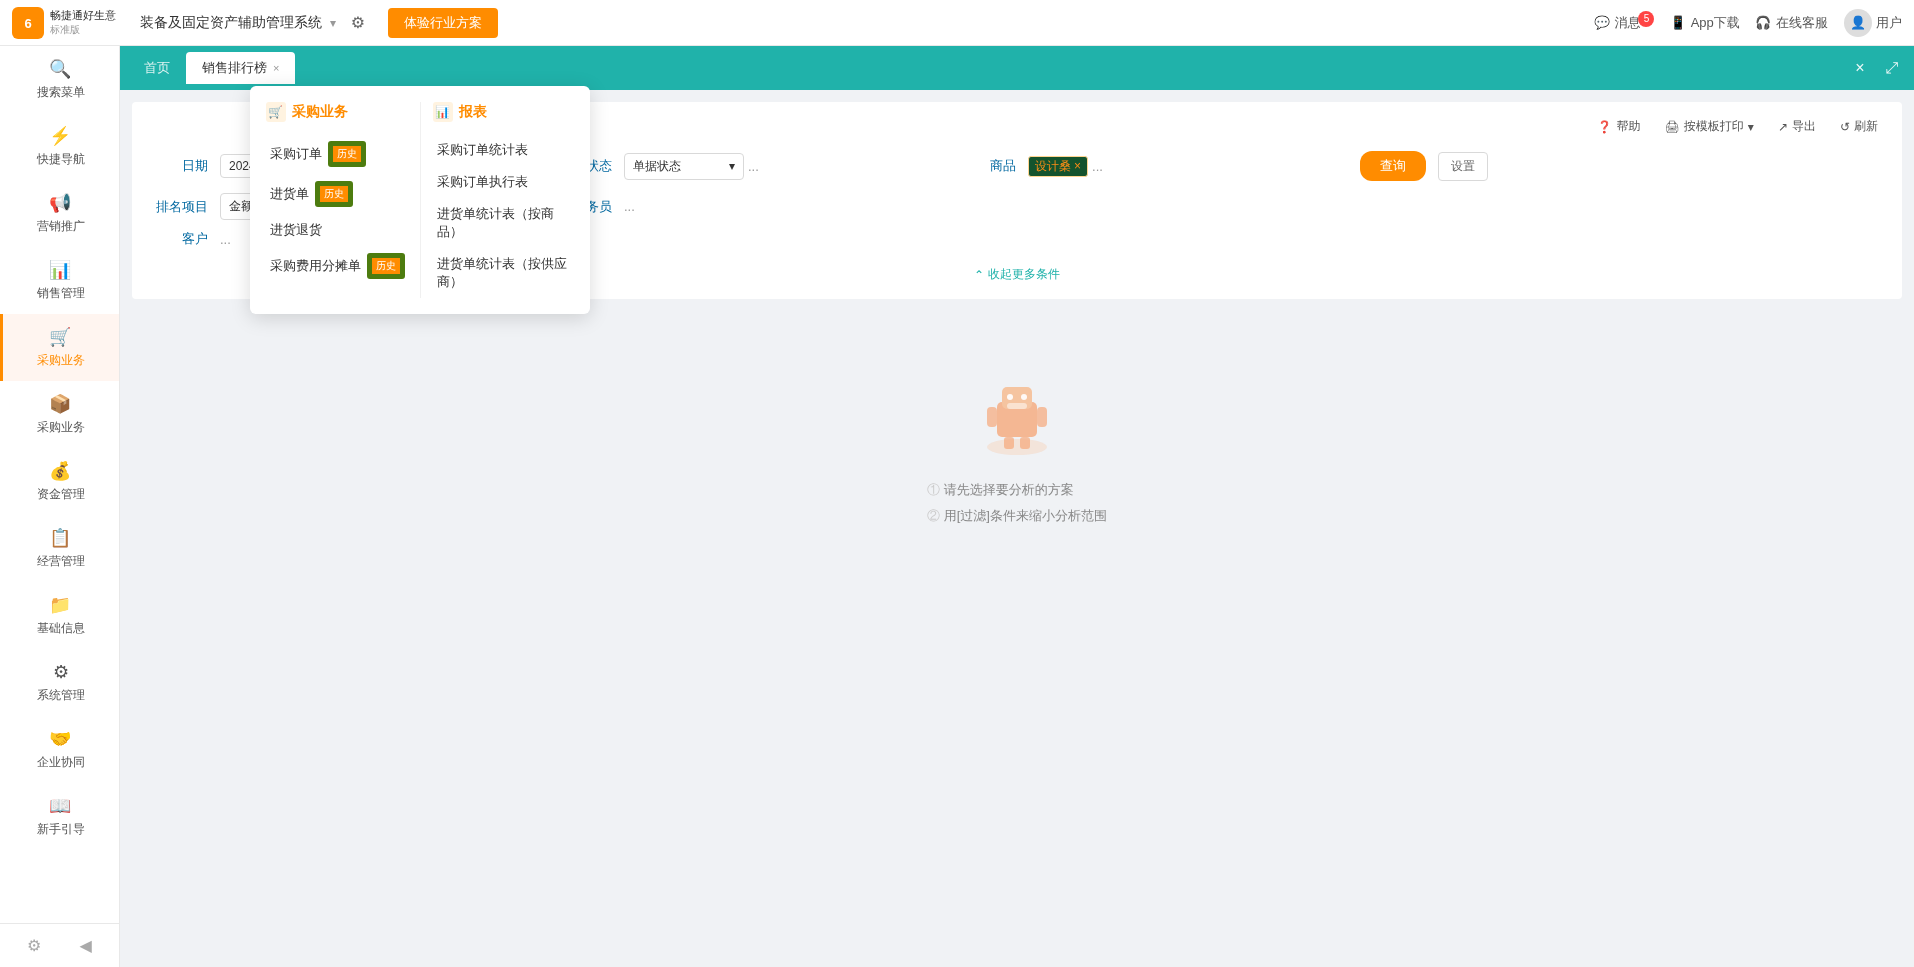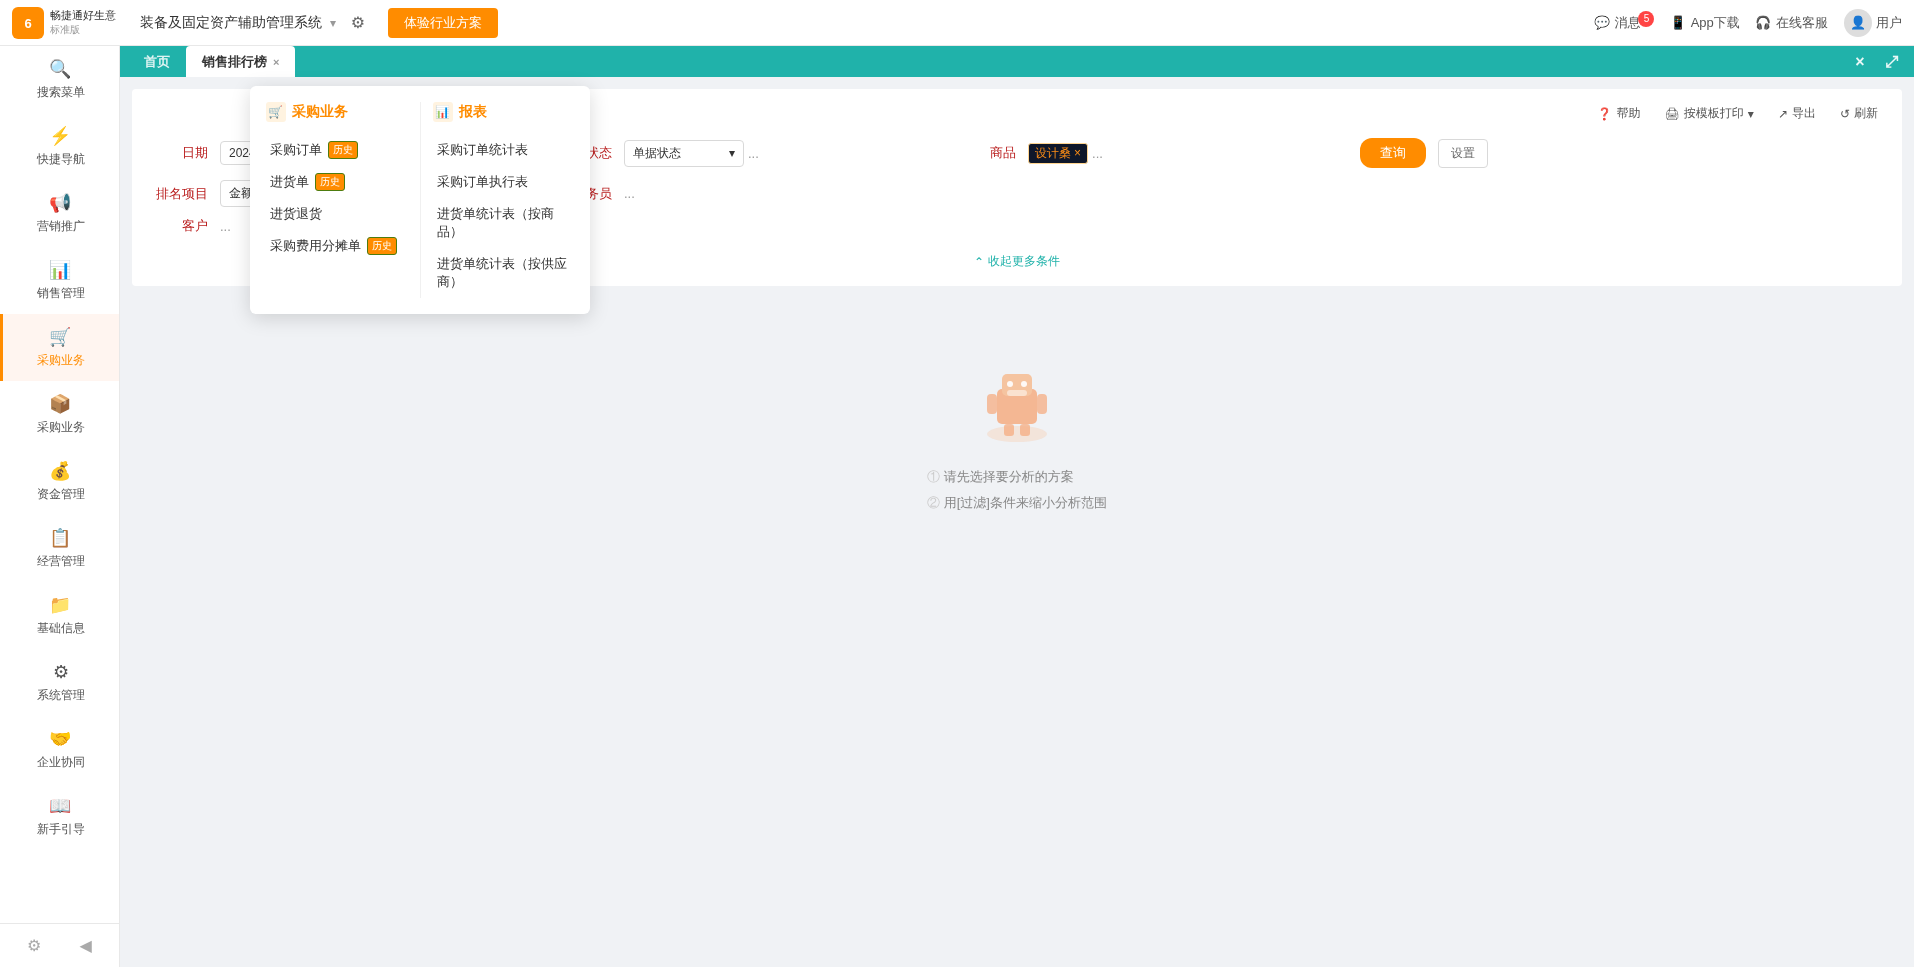--- a/index.html
+++ b/index.html
@@ -159,27 +159,26 @@
     .content-area {
       flex: 1;
       display: flex;
       flex-direction: column;
       overflow: hidden;
       position: relative;
     }
 
     
     .tab-bar {
-      height: 31px;
+      height: 44px;
       background: #20b2aa;
       display: flex;
       align-items: center;
       padding: 0 8px;
       flex-shrink: 0;
-      font-weight: bold;
     }
     .tab {
       height: 32px;
       padding: 0 16px;
       display: flex;
       align-items: center;
       gap: 6px;
       cursor: pointer;
       color: rgba(255,255,255,0.85);
       font-size: 13px;
@@ -225,21 +224,21 @@
     }
     .filter-row {
       display: flex;
       align-items: center;
       gap: 12px;
       margin-bottom: 10px;
       flex-wrap: wrap;
     }
     .filter-row:last-child { margin-bottom: 0; }
     .filter-label {
-      color: #b91c1c;
+      color: #0369a1;
       font-size: 13px;
       white-space: nowrap;
       min-width: 60px;
       text-align: right;
     }
     .filter-control {
       display: flex;
       align-items: center;
       gap: 4px;
       flex: 1;
@@ -275,21 +274,21 @@
       border: 1px solid #91d5ff;
       color: #1890ff;
       padding: 1px 6px;
       border-radius: 3px;
       font-size: 12px;
       display: flex;
       align-items: center;
       gap: 3px;
     }
     .tag.orange {
-      background: #0f172a;
+      background: #14532d;
       border-color: #ffd591;
       color: #fa8c16;
     }
     .quick-dates {
       display: flex;
       align-items: center;
       gap: 6px;
       font-size: 12px;
       color: #1890ff;
     }
@@ -394,21 +393,21 @@
       cursor: pointer;
       color: #333;
       font-size: 13px;
     }
     .hist-badge {
       background: #ff8c00;
       color: white;
       font-size: 10px;
       padding: 1px 4px;
       border-radius: 3px;
-      border: 1px solid #4d7c0f;
+      border: 5px solid #4d7c0f;
     }
     .right-section {
       border-left: 1px solid #f0f0f0;
       padding-left: 12px;
     }
 
     
     .dots { color: #999; cursor: pointer; }
     .date-range { display: flex; align-items: center; gap: 4px; }
   </style>

